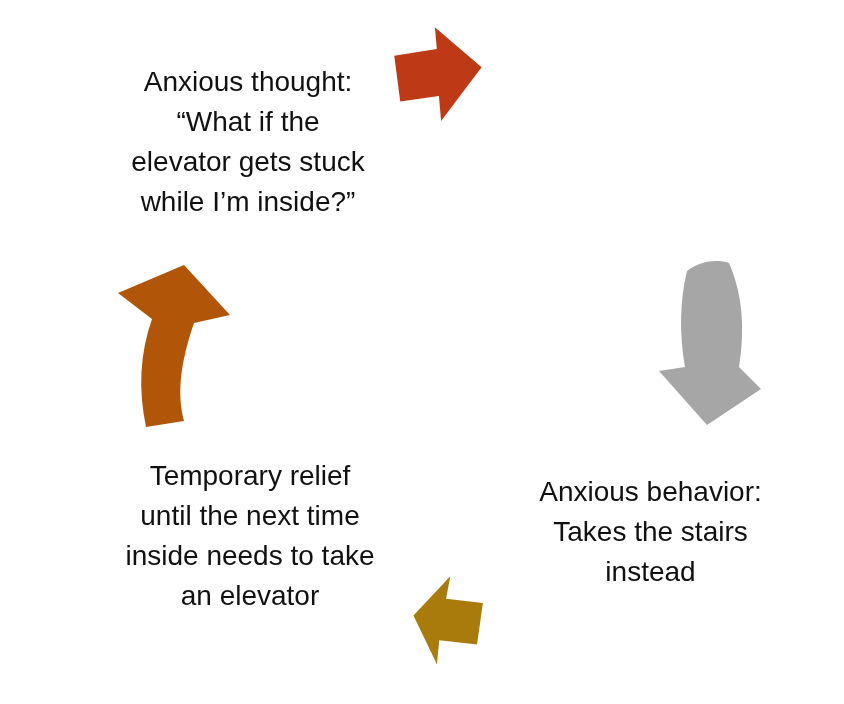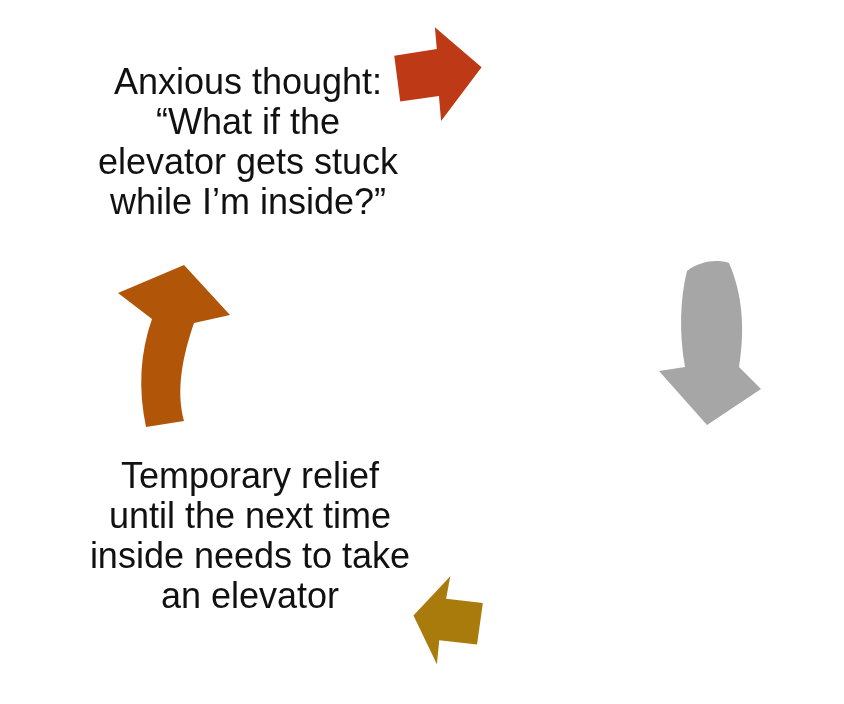--- a/index.html
+++ b/index.html
@@ -10,21 +10,21 @@
   }
   .canvas {
     position: relative;
     width: 844px;
     height: 704px;
     background: #ffffff;
     overflow: hidden;
   }
   .node-text {
     position: absolute;
-    font-size: 36px;
+    font-size: 28px;
     line-height: 40px;
     color: #111111;
     text-align: center;
     white-space: pre-line;
   }
   #node-thought  { left: 78px;  top: 62px;  width: 340px; }
   #node-feelings { left: 488px; top: 62px;  width: 330px; }
   #node-behavior { left: 488px; top: 472px; width: 325px; }
   #node-relief   { left: 80px;  top: 456px; width: 340px; }
   .arrow-svg { position: absolute; }
@@ -37,20 +37,23 @@
 <body>
 
 <div class="canvas">
 
   <div class="node-text" id="node-thought">Anxious thought:
 “What if the
 elevator gets stuck
 while I’m inside?”</div>
 
 
+  <div class="node-text" id="node-behavior">Anxious behavior:
+Takes the stairs
+instead</div>
 
   <div class="node-text" id="node-relief">Temporary relief
 until the next time
 inside needs to take
 an elevator</div>
 
   <svg class="arrow-svg" id="arrow-top" width="95" height="105" viewBox="0 0 95 105" aria-hidden="true">
     <path d="M4,30 L47,27 L47,5 L90,49 L45,99 L45,74 L6,76 Z" transform="rotate(-5 47 52)" fill="#BE3A17"></path>
   </svg>
 

